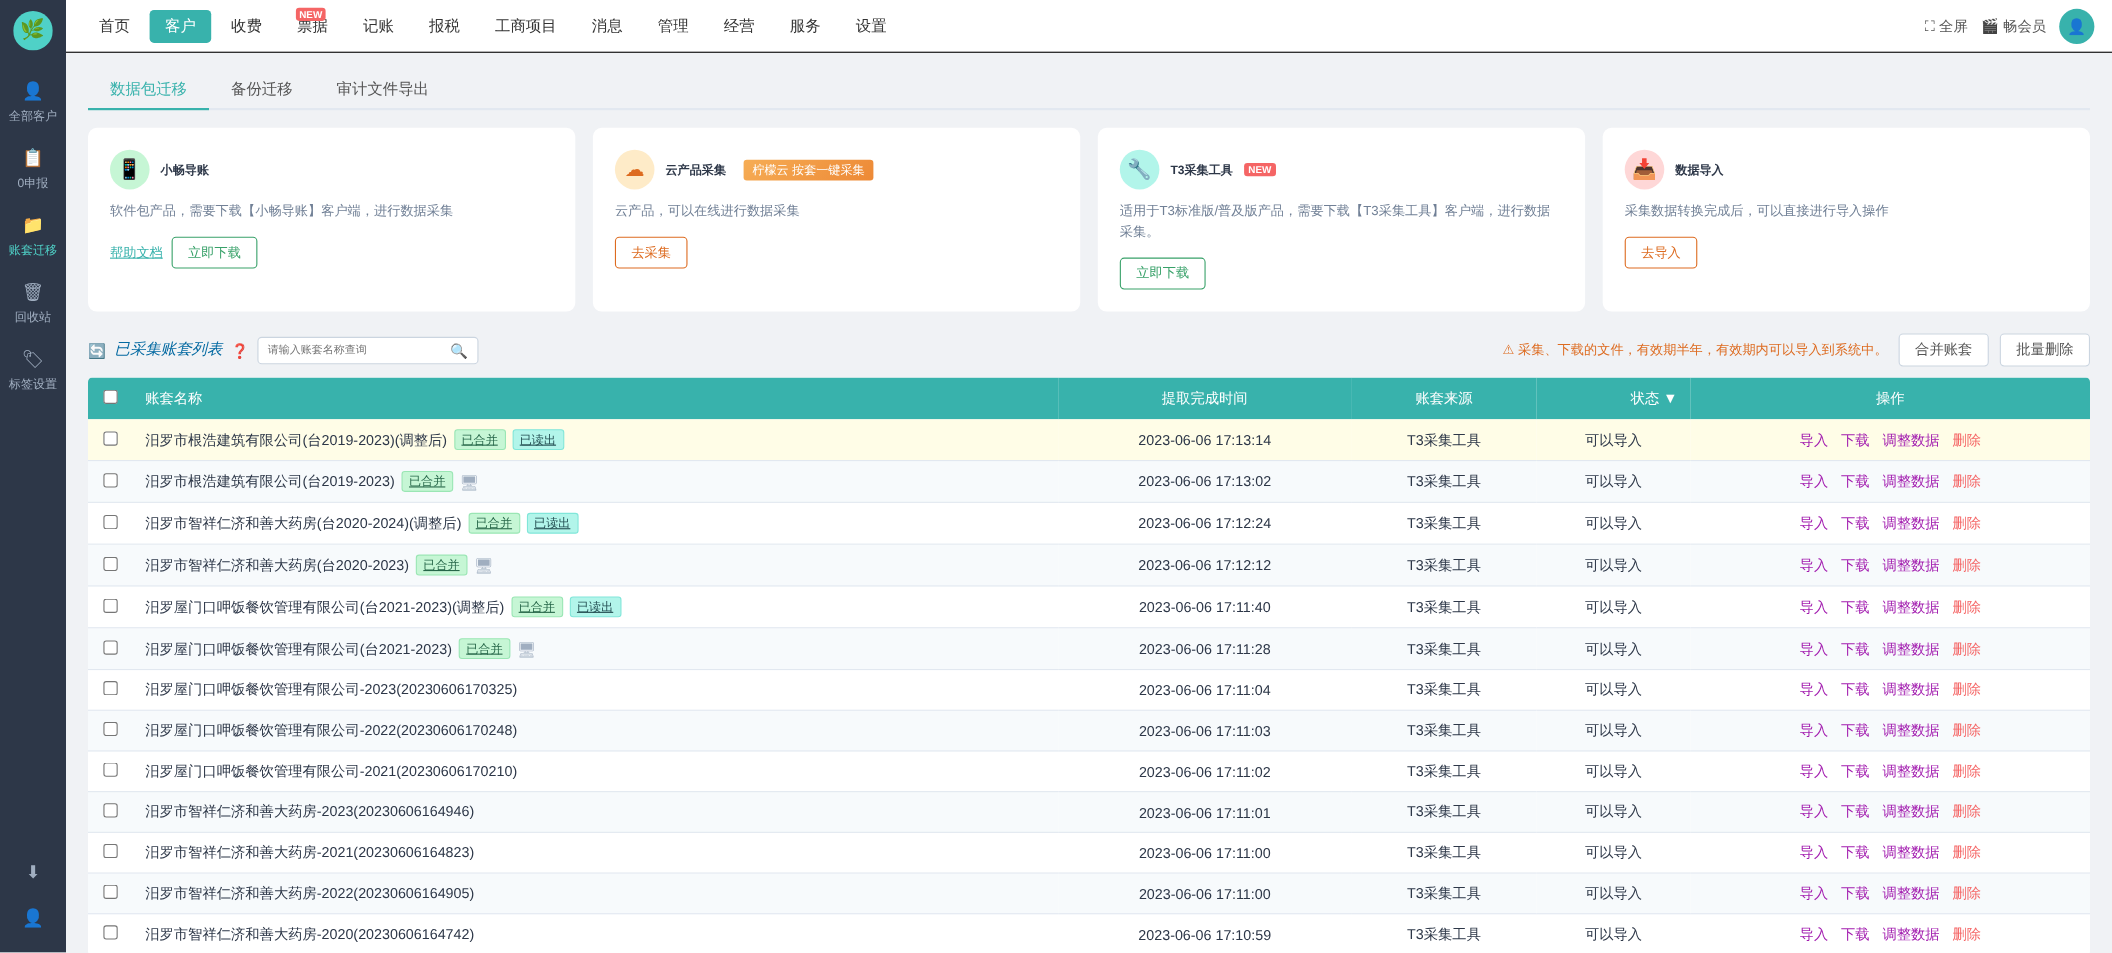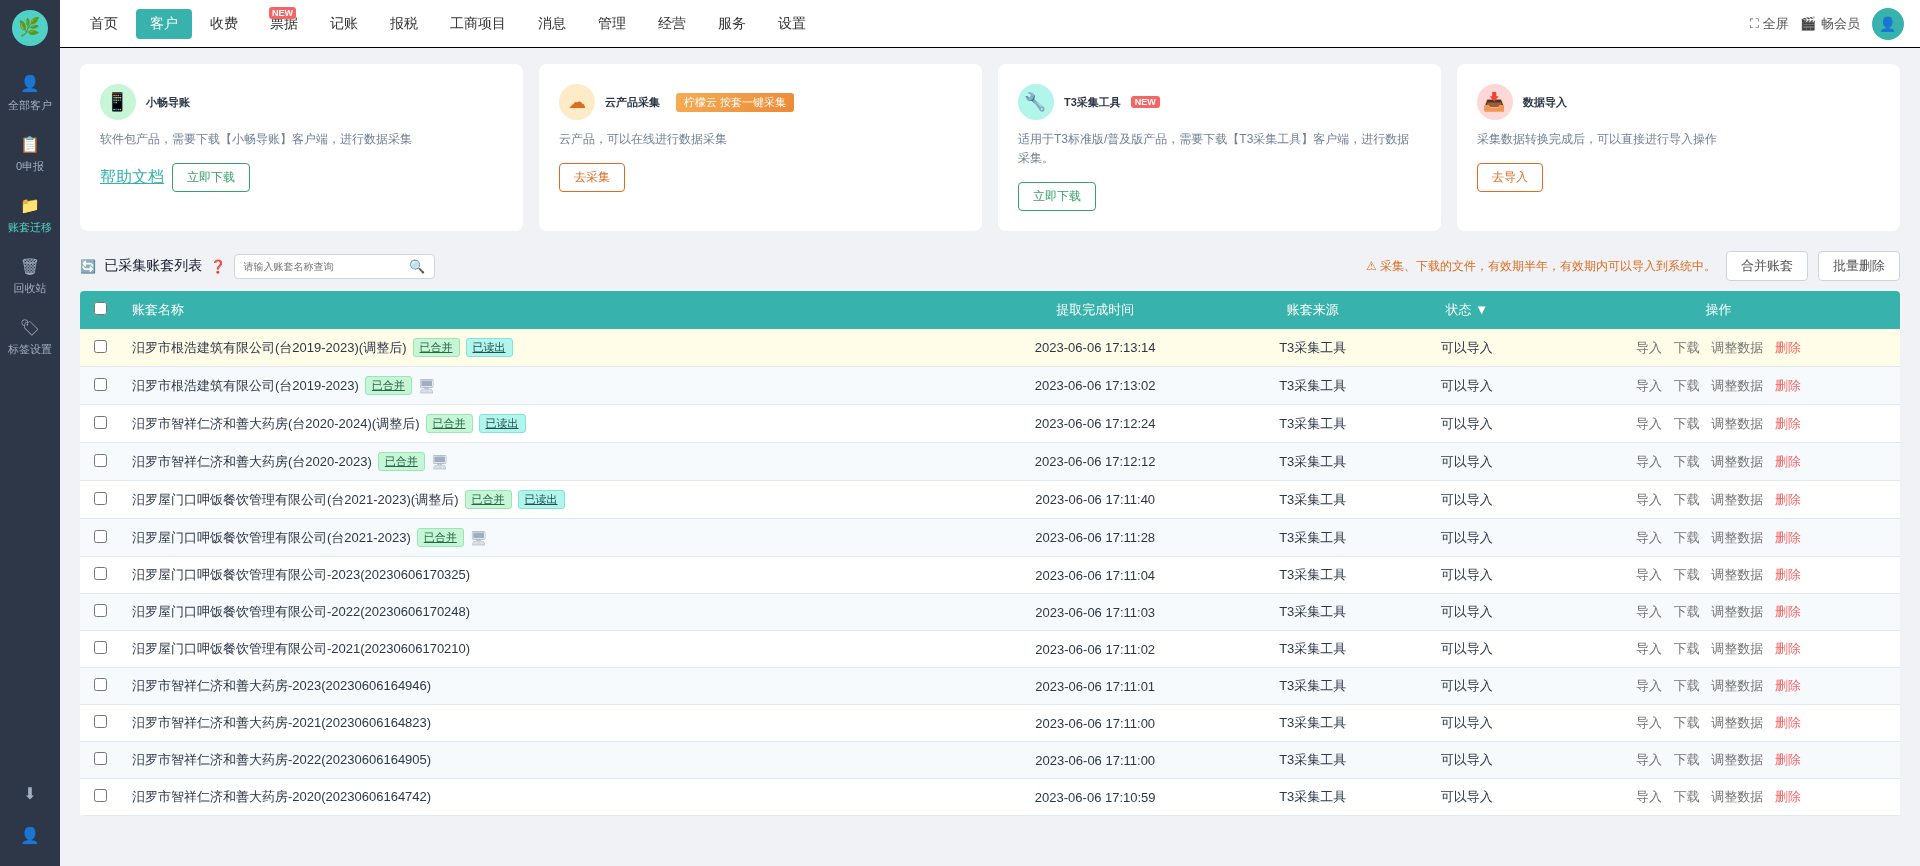--- a/index.html
+++ b/index.html
@@ -191,21 +191,21 @@
       color: #718096;
       margin-bottom: 14px;
       line-height: 1.6;
     }
     .card-actions {
       display: flex;
       gap: 8px;
       align-items: center;
     }
     .card-link {
-      font-size: 16px;
+      font-size: 12px;
       color: #38b2ac;
       cursor: pointer;
       text-decoration: underline;
     }
     .card-btn {
       padding: 5px 14px;
       border: 1px solid #dd6b20;
       color: #dd6b20;
       background: #fff;
       border-radius: 4px;
@@ -233,25 +233,26 @@
       gap: 10px;
       margin-bottom: 10px;
     }
     .table-toolbar-left {
       display: flex;
       align-items: center;
       gap: 8px;
     }
     .table-title {
       font-size: 14px;
-      color: #0f172a;
+      color: #0369a1;
       font-weight: 500;
       display: flex;
       align-items: center;
       gap: 4px;
+      font-style: italic;
     }
     .search-box {
       display: flex;
       align-items: center;
       border: 1px solid #cbd5e0;
       border-radius: 4px;
       padding: 4px 8px;
       background: #fff;
       gap: 6px;
     }
@@ -338,21 +339,21 @@
       padding: 1px 6px;
       border-radius: 3px;
       font-size: 11px;
       white-space: nowrap;
       text-decoration: underline;
     }
     .tag.green { background: #c6f6d5; color: #276749; border: 1px solid #9ae6b4; }
     .tag.teal { background: #b2f5ea; color: #234e52; border: 1px solid #81e6d9; }
     .cloud-icon { color: #a0aec0; font-size: 14px; }
     .action-btn {
-      color: #737373;
+      color: #a21caf;
       cursor: pointer;
       padding: 2px 4px;
       font-size: 13px;
     }
     .action-btn.red { color: #f56565; }
     .action-sep { color: #cbd5e0; }
     .status-text { color: #38a169; font-size: 13px; }
 
     
     .page-content::-webkit-scrollbar { width: 6px; }
@@ -430,20 +431,25 @@
       </div>
       <div class="avatar">
         <span>👤</span>
       </div>
     </div>
   </div>
 
   <div class="content">
     <div class="page-content">
 
+      <div class="tabs">
+        <div class="tab active">数据包迁移</div>
+        <div class="tab">备份迁移</div>
+        <div class="tab">审计文件导出</div>
+      </div>
 
       <div class="cards-row">
 
         <div class="card">
           <div class="card-header">
             <div class="card-icon green">
               <span>📱</span>
             </div>
             <span class="card-title">小畅导账</span>
           </div>
@@ -517,21 +523,21 @@
 
         <table class="data-table">
           <thead>
             <tr>
               <th>
                 <input type="checkbox" style="">
               </th>
               <th>账套名称</th>
               <th>提取完成时间</th>
               <th>账套来源</th>
-              <th style="cursor:pointer;">状态 ▼</th>
+              <th style="cursor:pointer;text-align:right;">状态 ▼</th>
               <th>操作</th>
             </tr>
           </thead>
           <tbody id="table-body">
           <tr class="highlighted">
                 <td><input type="checkbox" style=""></td>
                 <td>
                   <div class="cell-name">
                     <span>汨罗市根浩建筑有限公司(台2019-2023)(调整后)</span>
                     <span class="tag green">已合并</span>

